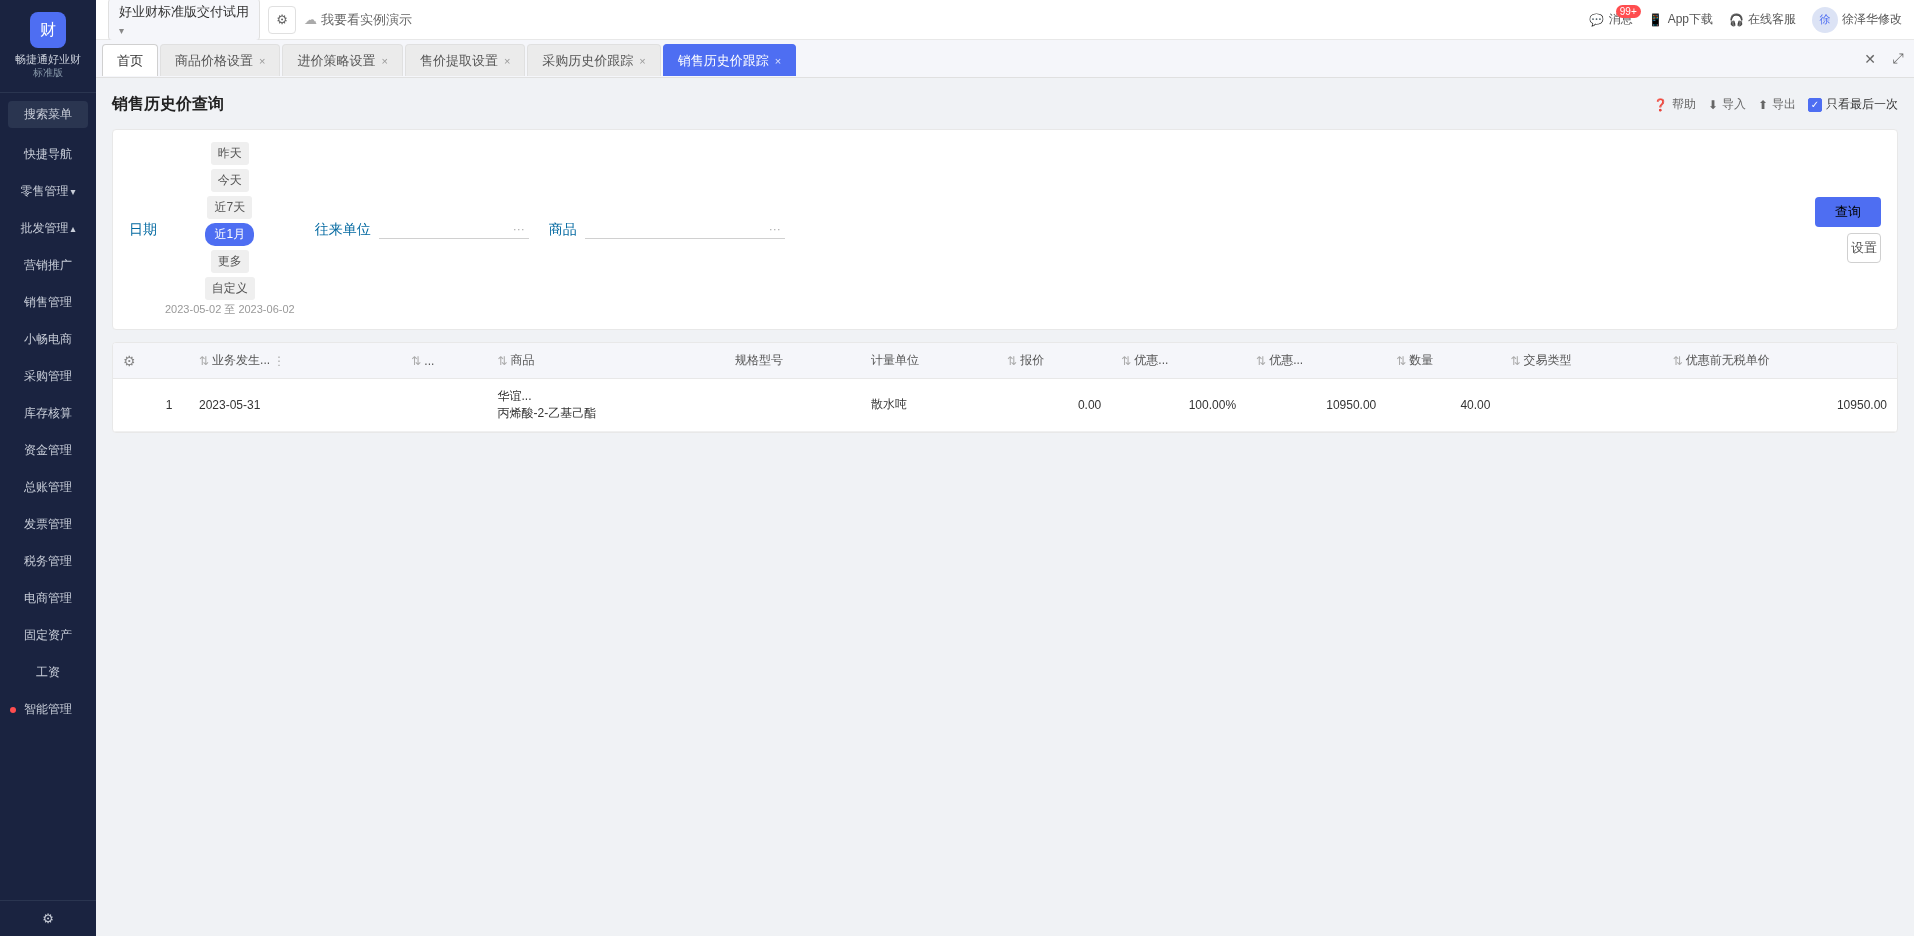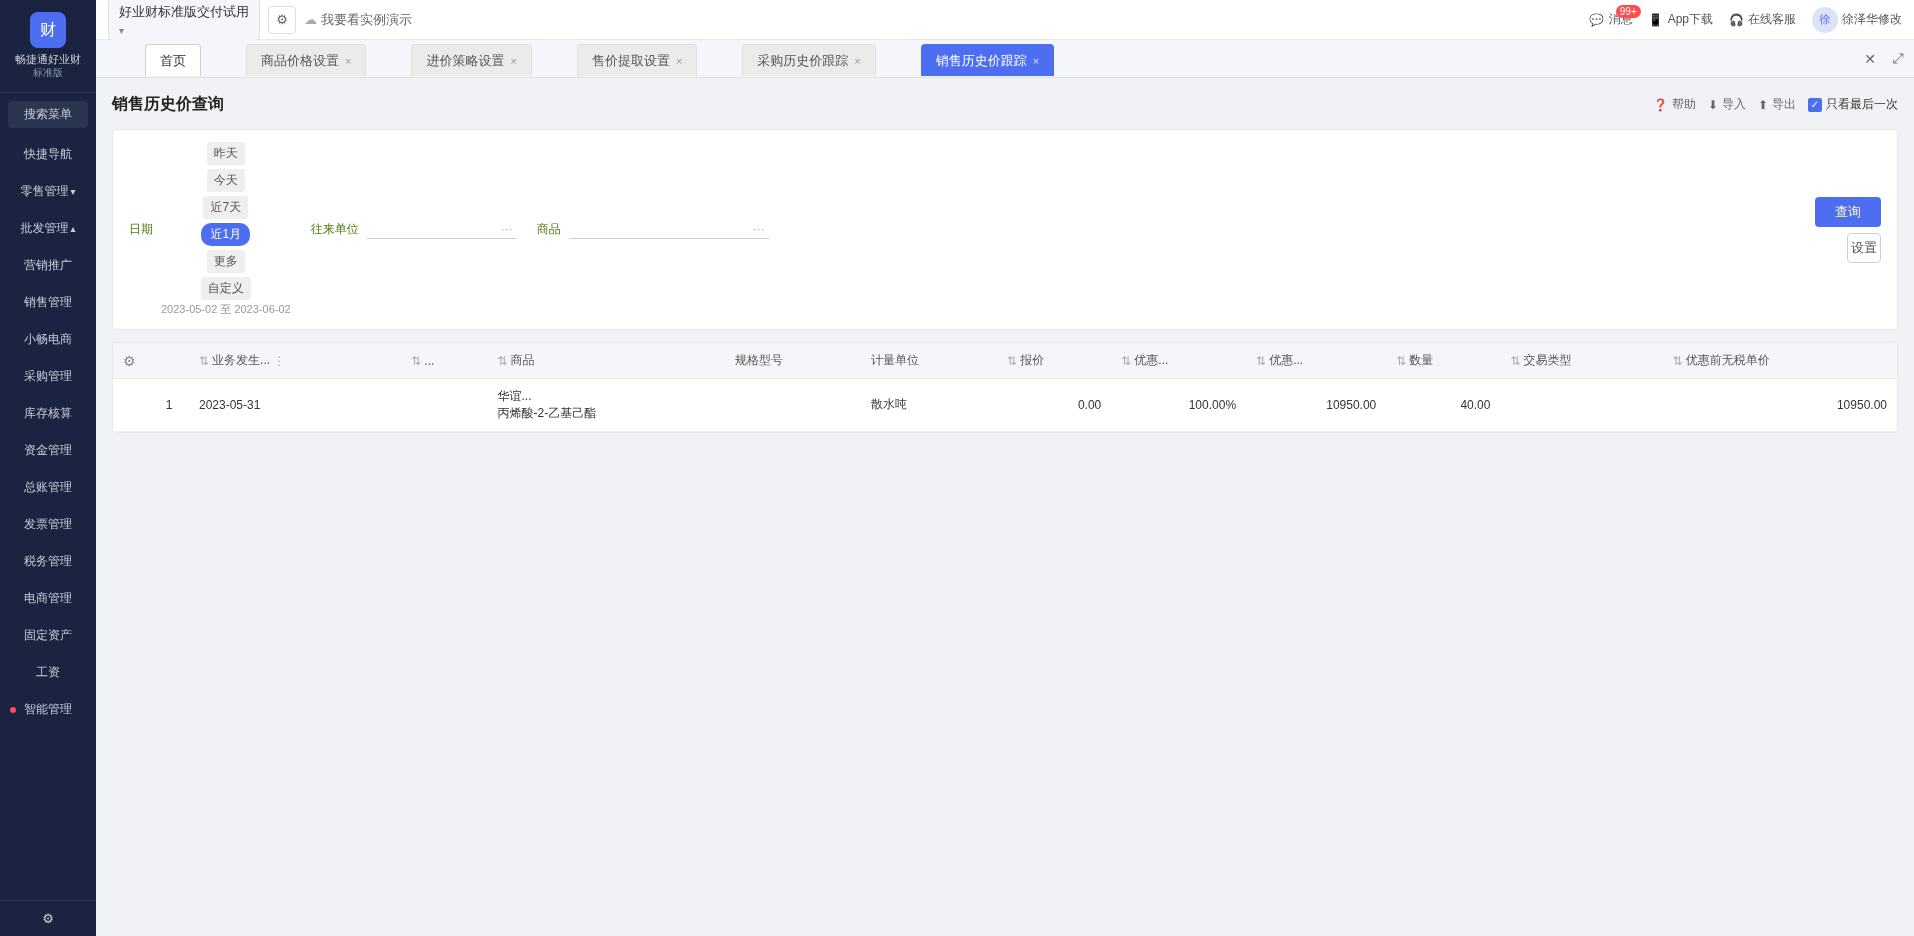--- a/index.html
+++ b/index.html
@@ -29,51 +29,51 @@
     .topbar-settings-btn { width: 28px; height: 28px; border: 1px solid #e0e0e0; border-radius: 4px; display: flex; align-items: center; justify-content: center; cursor: pointer; background: white; color: #666; }
     .topbar-demo { display: flex; align-items: center; gap: 4px; color: #666; font-size: 13px; cursor: pointer; }
     .topbar-demo-icon { color: #aaa; }
     .topbar-right { margin-left: auto; display: flex; align-items: center; gap: 16px; }
     .topbar-right-item { display: flex; align-items: center; gap: 4px; cursor: pointer; color: #555; font-size: 12px; position: relative; }
     .badge { background: #ff4d4f; color: white; font-size: 10px; padding: 1px 4px; border-radius: 8px; position: absolute; top: -6px; right: -8px; }
     .topbar-avatar { width: 26px; height: 26px; background: #dce3f5; border-radius: 50%; display: flex; align-items: center; justify-content: center; font-size: 11px; color: #4e6ef2; }
 
     
     .tabbar { height: 38px; background: #f5f6fa; border-bottom: 1px solid #e0e0e0; display: flex; align-items: center; padding: 0 6px; gap: 0; flex-shrink: 0; overflow: hidden; }
-    .tab { display: flex; align-items: center; gap: 6px; padding: 0 14px; height: 32px; margin-top: 3px; cursor: pointer; font-size: 13px; color: #555; background: #ebebeb; border-radius: 4px 4px 0 0; border: 1px solid #e0e0e0; border-bottom: none; margin-right: 2px; white-space: nowrap; margin-left: 43px; }
+    .tab { display: flex; align-items: center; gap: 6px; padding: 0 14px; height: 32px; margin-top: 3px; cursor: pointer; font-size: 13px; color: #555; background: #ebebeb; border-radius: 4px 4px 0 0; border: 1px solid #e0e0e0; border-bottom: none; margin-right: 2px; white-space: nowrap; }
     .tab.active { background: white; color: #333; border-color: #d0d0d0; }
     .tab.active-blue { background: #4e6ef2; color: white; border-color: #4e6ef2; }
     .tab-close { font-size: 11px; color: #999; cursor: pointer; }
     .tab.active-blue .tab-close { color: rgba(255,255,255,0.8); }
     .tabbar-window-controls { margin-left: auto; display: flex; align-items: center; gap: 8px; }
     .win-btn { width: 20px; height: 20px; border: none; background: none; cursor: pointer; font-size: 14px; color: #666; display: flex; align-items: center; justify-content: center; }
 
     
     .page-content { flex: 1; padding: 16px; overflow: auto; }
     .page-header { display: flex; align-items: center; justify-content: space-between; margin-bottom: 14px; }
     .page-title { font-size: 16px; font-weight: 600; color: #222; }
     .page-actions { display: flex; align-items: center; gap: 12px; }
     .page-action-link { display: flex; align-items: center; gap: 4px; color: #666; font-size: 12px; cursor: pointer; }
     .checkbox-label { display: flex; align-items: center; gap: 4px; font-size: 12px; color: #333; cursor: pointer; }
     .checkbox-box { width: 14px; height: 14px; border: 1px solid #4e6ef2; background: #4e6ef2; border-radius: 2px; display: flex; align-items: center; justify-content: center; color: white; font-size: 10px; }
 
     
     .filter-bar { background: white; border: 1px solid #e8e8e8; border-radius: 4px; padding: 12px 16px; margin-bottom: 12px; }
     .filter-row { display: flex; align-items: center; gap: 20px; flex-wrap: wrap; }
     .filter-group { display: flex; align-items: center; gap: 8px; }
-    .filter-label { font-size: 12px; color: #4d7c0f; white-space: nowrap; }
+    .filter-label { font-size: 14px; color: #0369a1; white-space: nowrap; }
     .filter-dates { display: flex; align-items: center; gap: 4px; flex-direction: column; }
     .filter-date-btn { padding: 2px 6px; border-radius: 3px; font-size: 12px; cursor: pointer; color: #555; border: 1px solid transparent; }
     .filter-date-btn.active { background: #4e6ef2; color: white; border-radius: 10px; padding: 2px 8px; }
     .filter-date-range { font-size: 11px; color: #999; margin-top: 2px; }
     .filter-date-col { display: flex; flex-direction: column; }
     .filter-input { display: flex; align-items: center; gap: 4px; border-bottom: 1px solid #d0d0d0; padding: 2px 4px; min-width: 150px; }
     .filter-input-text { flex: 1; font-size: 12px; color: #999; }
     .filter-ellipsis { color: #aaa; cursor: pointer; font-size: 12px; }
-    .btn-query { background: #4e6ef2; color: #fef9c3; border: none; border-radius: 4px; padding: 6px 20px; font-size: 13px; cursor: pointer; }
+    .btn-query { background: #4e6ef2; color: #000000; border: none; border-radius: 4px; padding: 6px 20px; font-size: 13px; cursor: pointer; }
     .btn-settings { background: white; color: #555; border: 1px solid #d0d0d0; border-radius: 4px; padding: 5px 3px; font-size: 13px; cursor: pointer; }
     .filter-actions { margin-left: auto; display: flex; flex-direction: column; gap: 6px; align-items: flex-end; }
 
     
     .table-container { background: white; border: 1px solid #e8e8e8; border-radius: 4px; overflow: hidden; }
     .data-table { width: 100%; border-collapse: collapse; }
     .data-table thead tr { background: #f5f6fa; }
     .data-table th { padding: 9px 10px; text-align: left; font-size: 12px; font-weight: 500; color: #555; border-bottom: 1px solid #e8e8e8; white-space: nowrap; position: relative; }
     .data-table td { padding: 9px 10px; font-size: 12px; color: #333; border-bottom: 1px solid #f0f0f0; }
     .data-table .num-col { text-align: center; }

